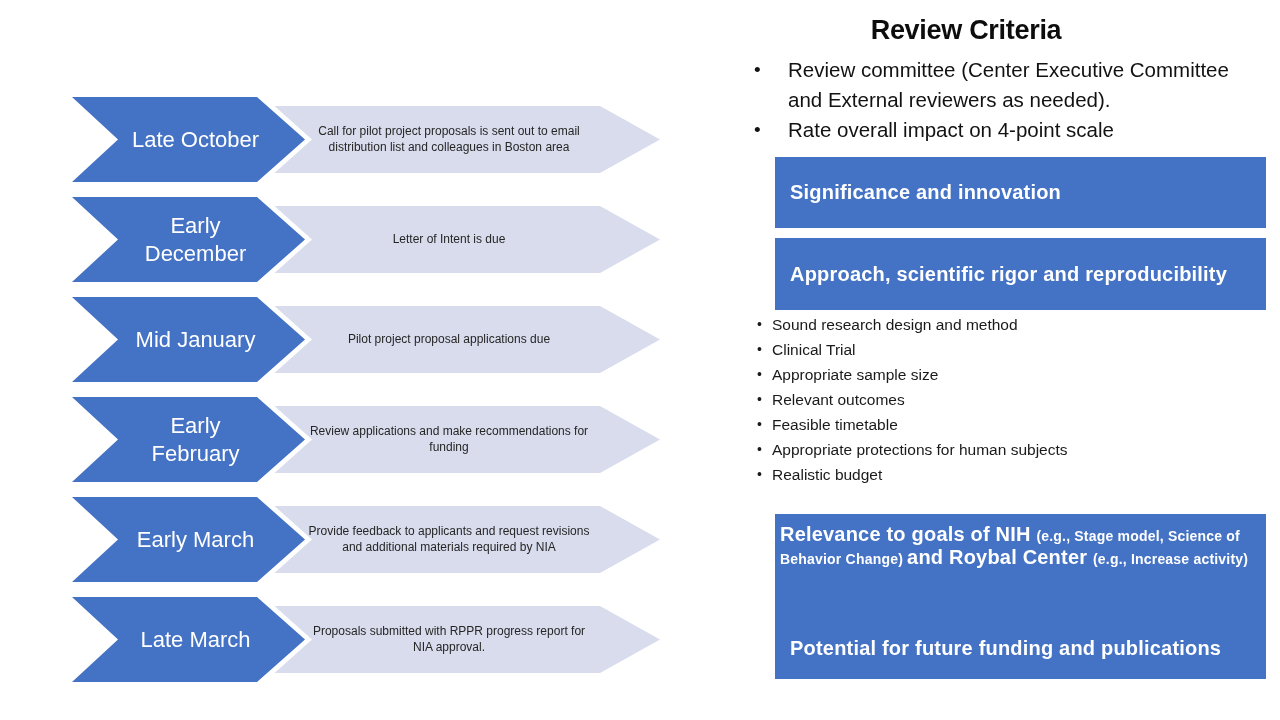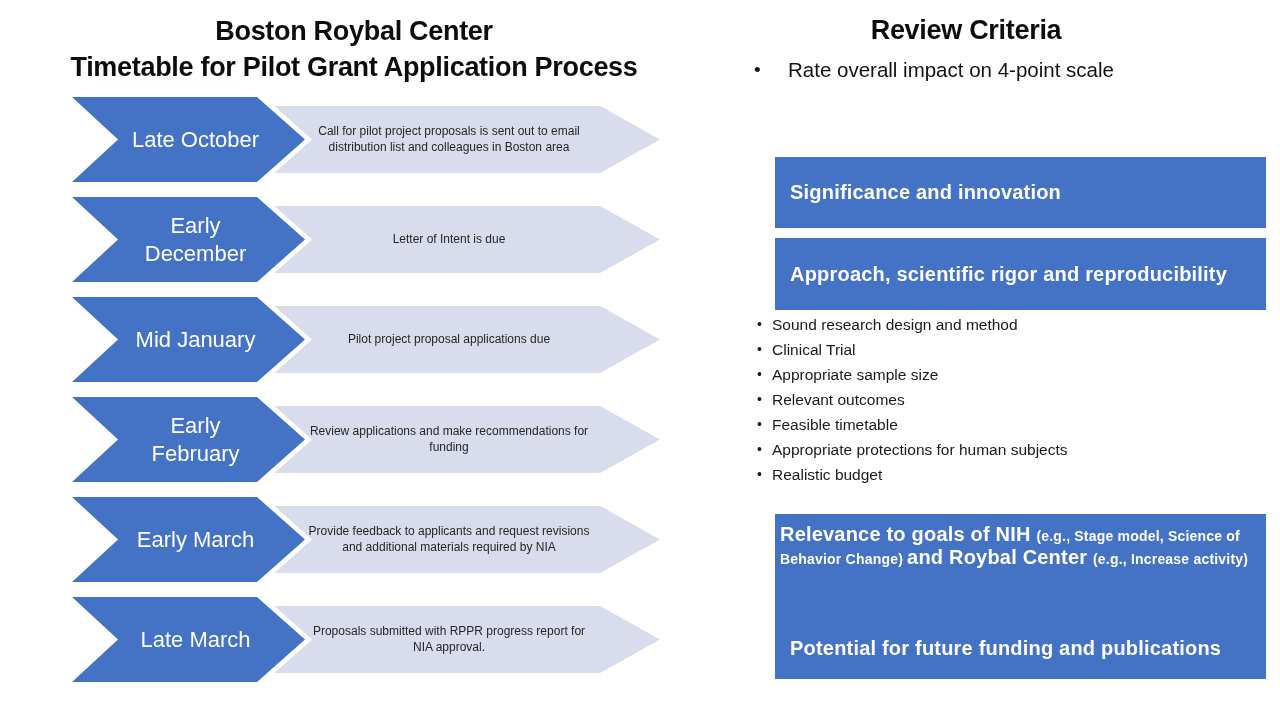--- a/index.html
+++ b/index.html
@@ -75,24 +75,20 @@
   .sub-bullets li { position: relative; padding-left: 15px; line-height: 25px; }
   .sub-bullets li::before {
     content: "\2022"; position: absolute; left: 0; top: 0; font-size: 14px;
   }
 </style>
 </head>
 <body>
 
 <div class="slide">
 
-  <div class="left-title">
-    <div>Boston Roybal Center</div>
-    <div>Timetable for Pilot Grant Application Process</div>
-  </div>
 
   <div class="timeline">
 
     <div class="trow">
       <div class="light-arrow">Call for pilot project proposals is sent out to email distribution list and colleagues in Boston area</div>
       <div class="chev-outline"></div>
       <div class="chev">Late October</div>
     </div>
 
     <div class="trow">
@@ -123,20 +119,21 @@
       <div class="light-arrow">Proposals submitted with RPPR progress report for NIA approval.</div>
       <div class="chev-outline"></div>
       <div class="chev">Late March</div>
     </div>
 
   </div>
 
   <div class="right-title">Review Criteria</div>
 
   <ul class="main-bullets">
+    <li>Review committee (Center Executive Committee and External reviewers as needed).</li>
     <li>Rate overall impact on 4-point scale</li>
   </ul>
 
   <div class="crit-box flexbox box1">
     <span>Significance and innovation</span>
   </div>
 
   <div class="crit-box flexbox box2">
     <span>Approach, scientific rigor and reproducibility</span>
   </div>

